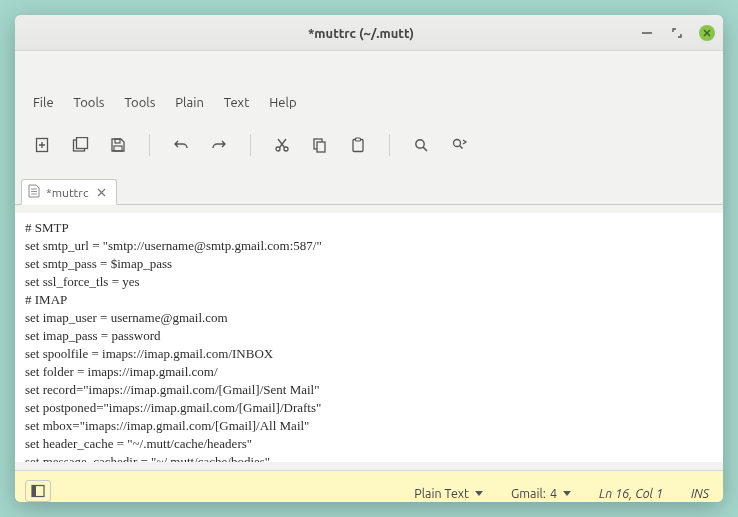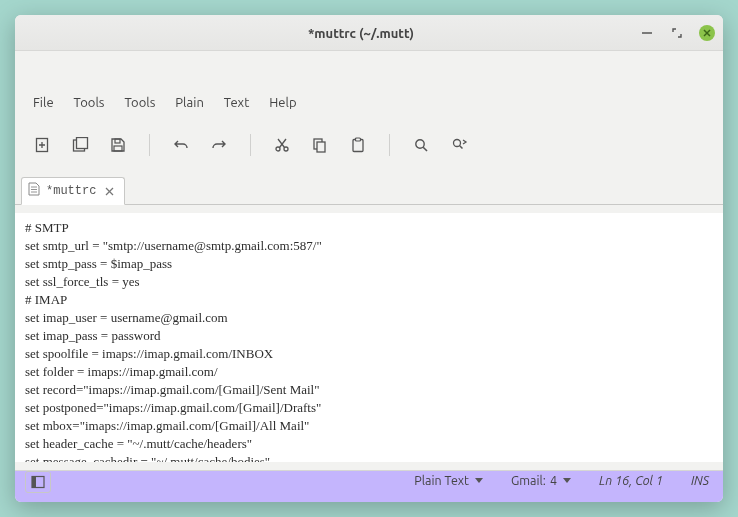--- a/index.html
+++ b/index.html
@@ -100,21 +100,20 @@
     background: #d0d0ce;
     margin: 0 10px;
   }
   .tabbar {
     display: flex;
     align-items: flex-end;
     padding: 0 6px;
     background: #f2f2f0;
     border-bottom: 1px solid #c8c8c6;
     height: 28px;
-    font-family: Liberation Mono, monospace;
   }
   .tab {
     display: flex;
     align-items: center;
     gap: 6px;
     background: #ffffff;
     border: 1px solid #c8c8c6;
     border-bottom: 1px solid #ffffff;
     padding: 4px 8px 4px 6px;
     border-radius: 3px 3px 0 0;
@@ -143,23 +142,23 @@
     margin: 0;
     font-family: Liberation Serif, serif;
     font-size: 13px;
     line-height: 18px;
     color: #2d2d2d;
     white-space: pre;
   }
   .statusbar {
     height: 32px;
     border-top: 1px solid #d6d6d4;
-    background: #c4b5fd;
-    display: flex;
-    align-items: flex-start;
+    background: #fef9c3;
+    display: flex;
+    align-items: flex-end;
     padding: 0 10px;
     font-size: 12.5px;
     color: #444;
     gap: 20px;
   }
   .statusbar .sb-left {
     width: 26px;
     height: 22px;
     border: 1px solid #c8c8c6;
     border-radius: 3px;

